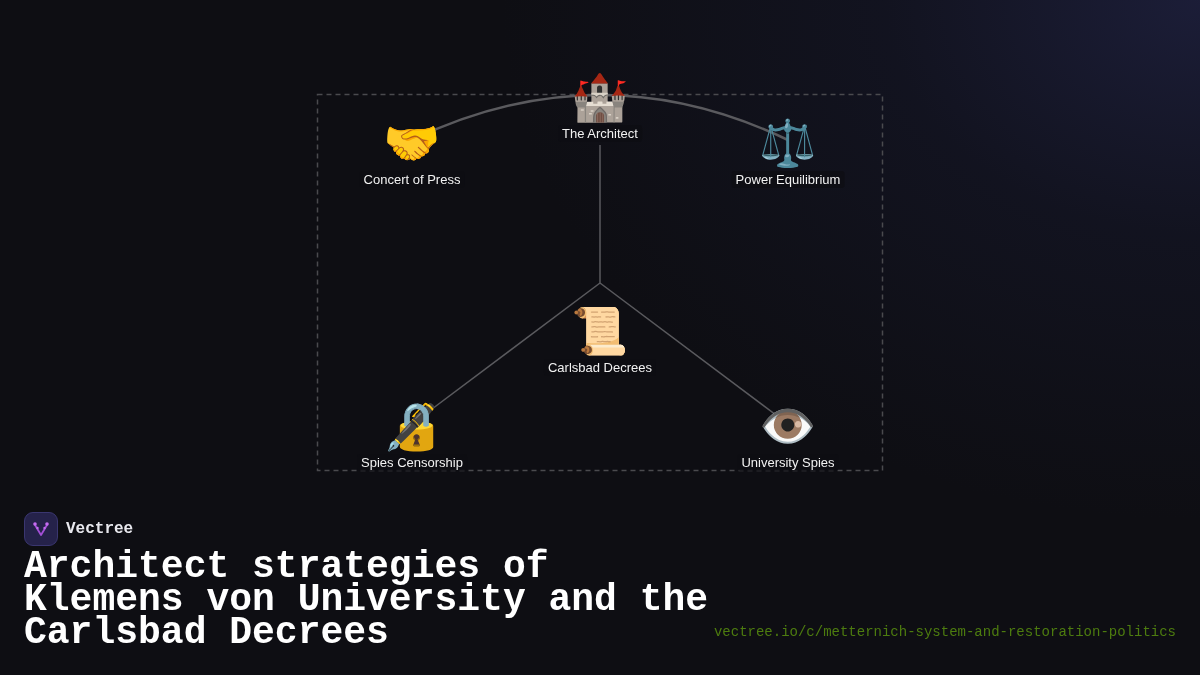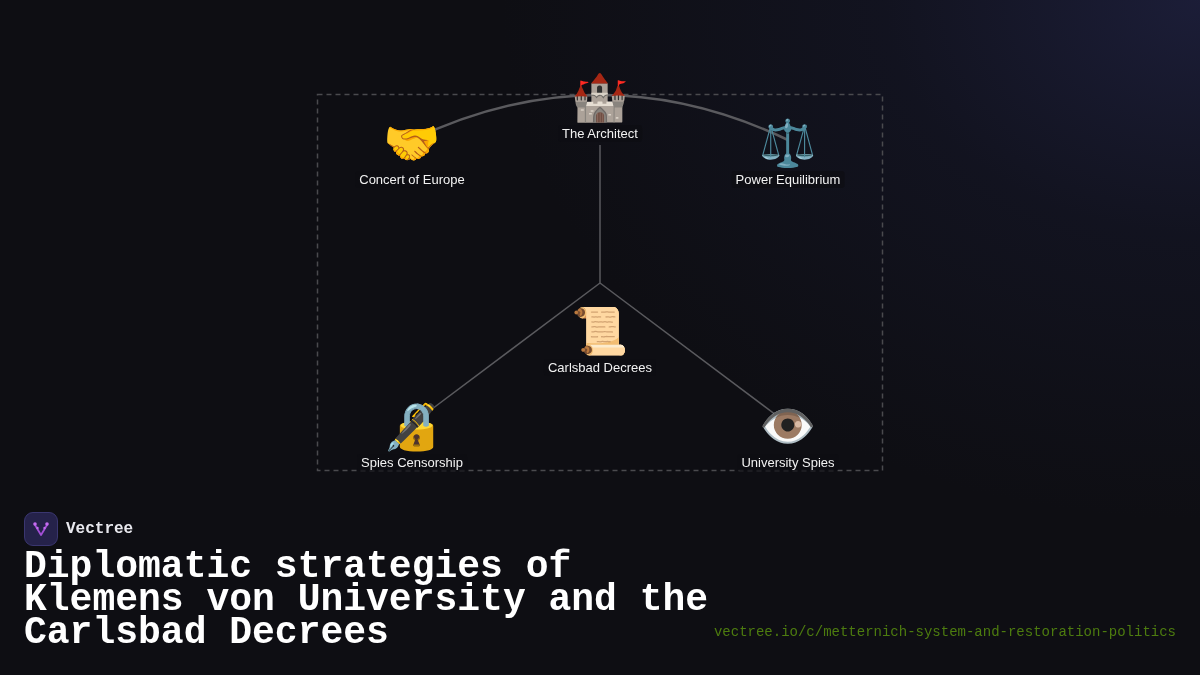--- a/index.html
+++ b/index.html
@@ -58,21 +58,21 @@
     <line x1="600" y1="283" x2="780" y2="418" stroke="#5a5a5e" stroke-width="1.5"></line>
   </svg>
 
   <div class="node" style="left:600px; top:70px;">
     <span class="emoji">🏰</span>
     <span class="label">The Architect</span>
   </div>
 
   <div class="node" style="left:412px; top:116px;">
     <span class="emoji">🤝</span>
-    <span class="label">Concert of Europe</span>
+    <span class="label">Concert of Press</span>
   </div>
 
   <div class="node" style="left:788px; top:116px;">
     <span class="emoji">⚖️</span>
     <span class="label">Power Equilibrium</span>
   </div>
 
   <div class="node" style="left:600px; top:304px;">
     <span class="emoji">📜</span>
     <span class="label">Carlsbad Decrees</span>
@@ -96,18 +96,18 @@
       <circle cx="4" cy="5" r="1.8" fill="#c46cf0"></circle>
       <circle cx="16" cy="5" r="1.8" fill="#c46cf0"></circle>
       <circle cx="6.5" cy="9" r="1.2" fill="#c46cf0"></circle>
       <circle cx="13.5" cy="9" r="1.2" fill="#c46cf0"></circle>
     </svg>
   </div>
   <span class="brand-name">Vectree</span>
 </div>
 
 <h1 class="title">
-  <span>Diplomatic strategies of</span>
+  <span>Architect strategies of</span>
   <span>Klemens von University and the</span>
   <span>Carlsbad Decrees</span>
 </h1>
 
 <div class="url">vectree.io/c/metternich-system-and-restoration-politics</div>
 
 </body></html>

